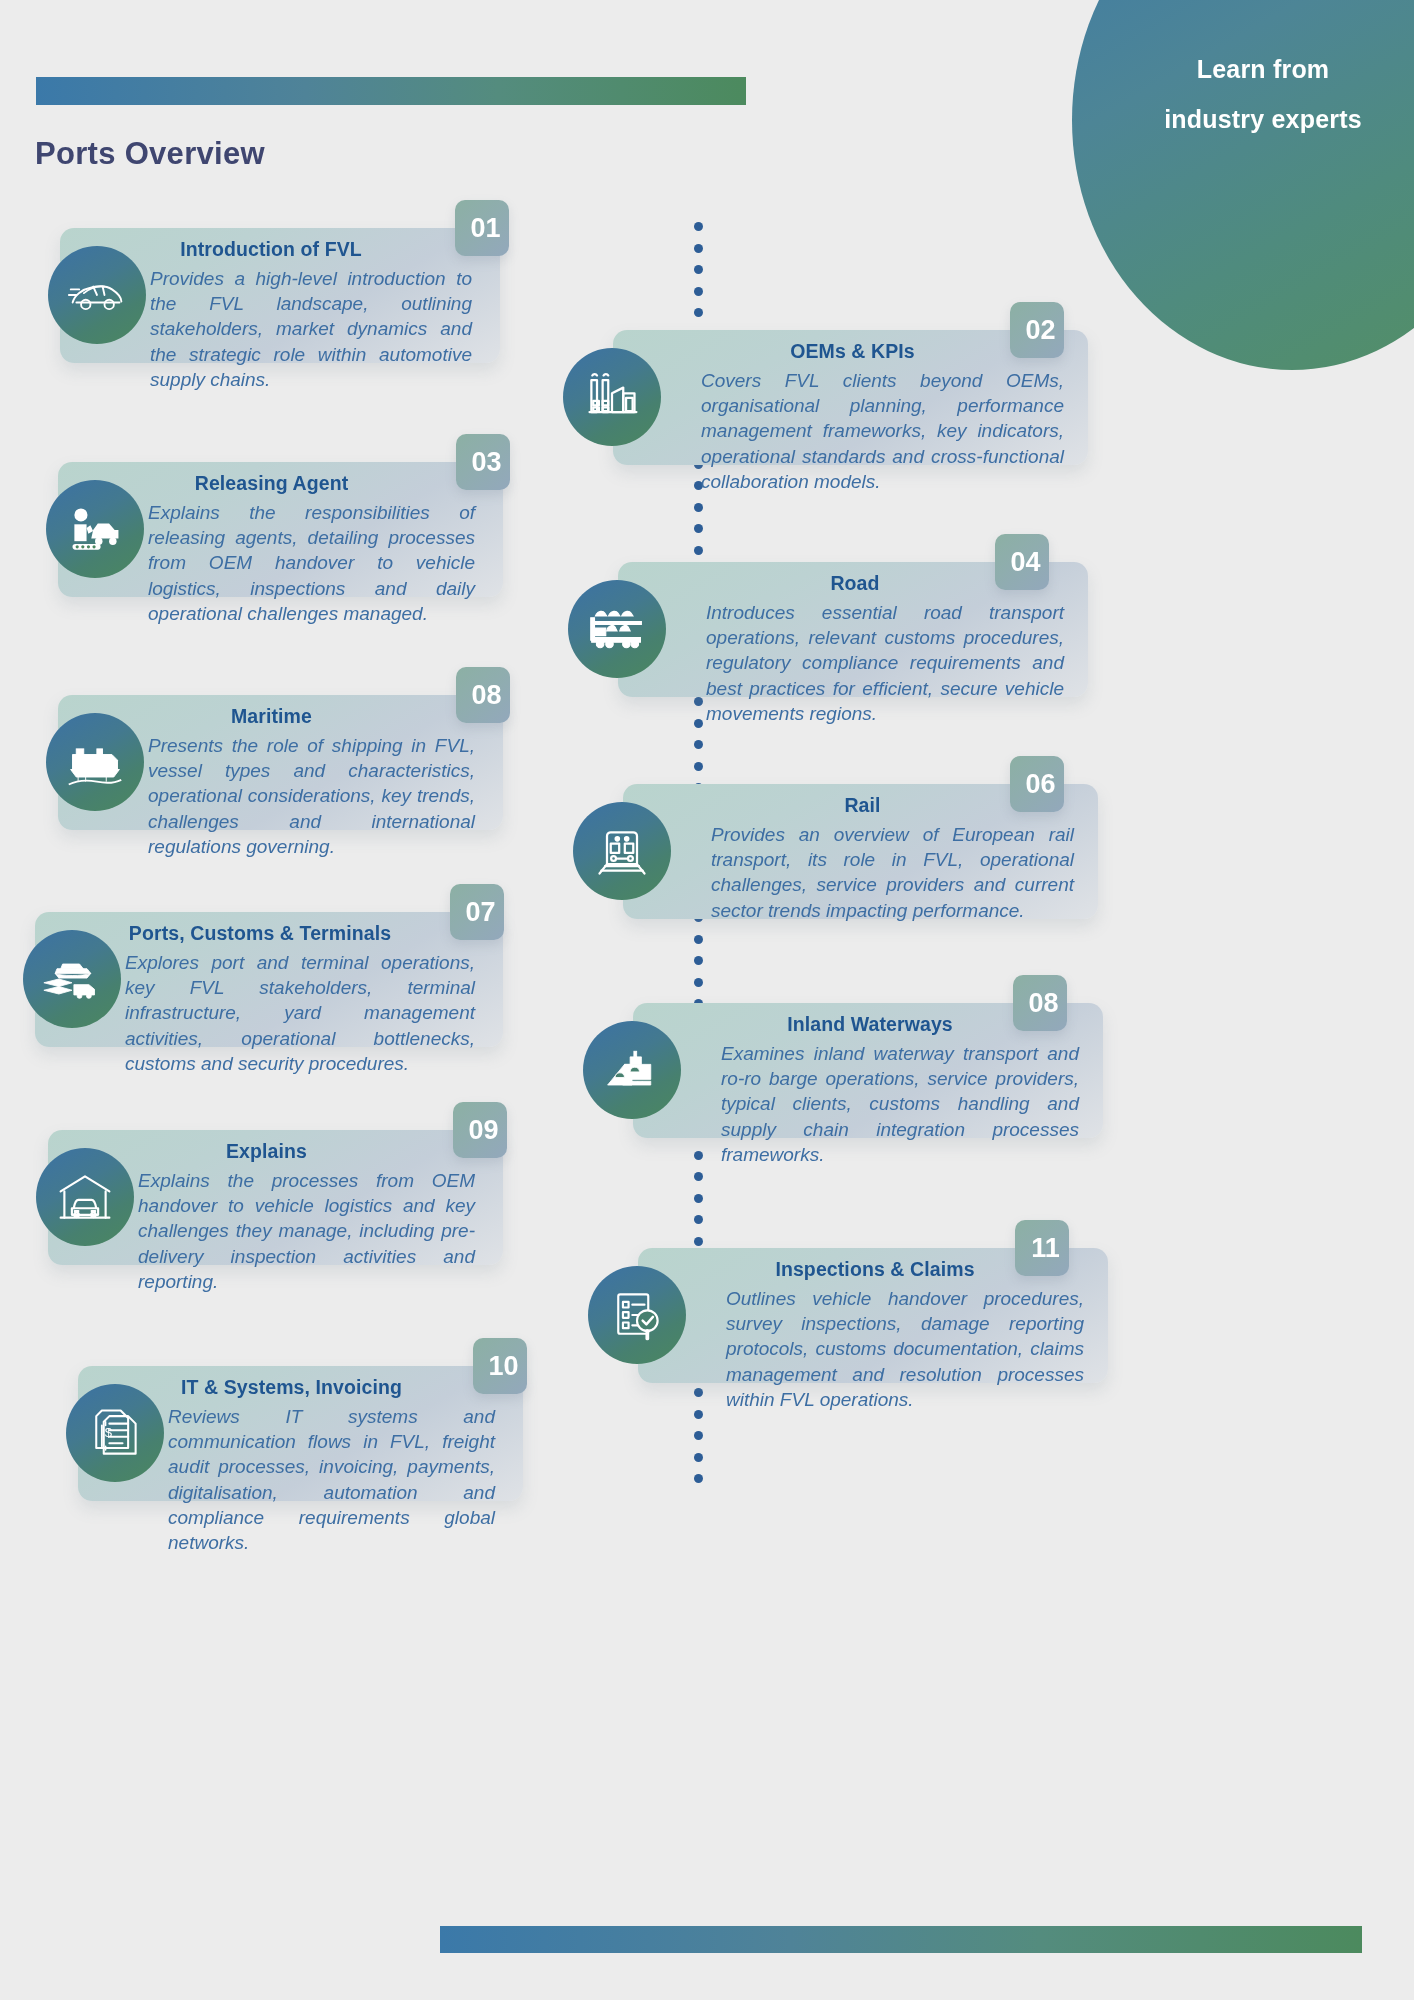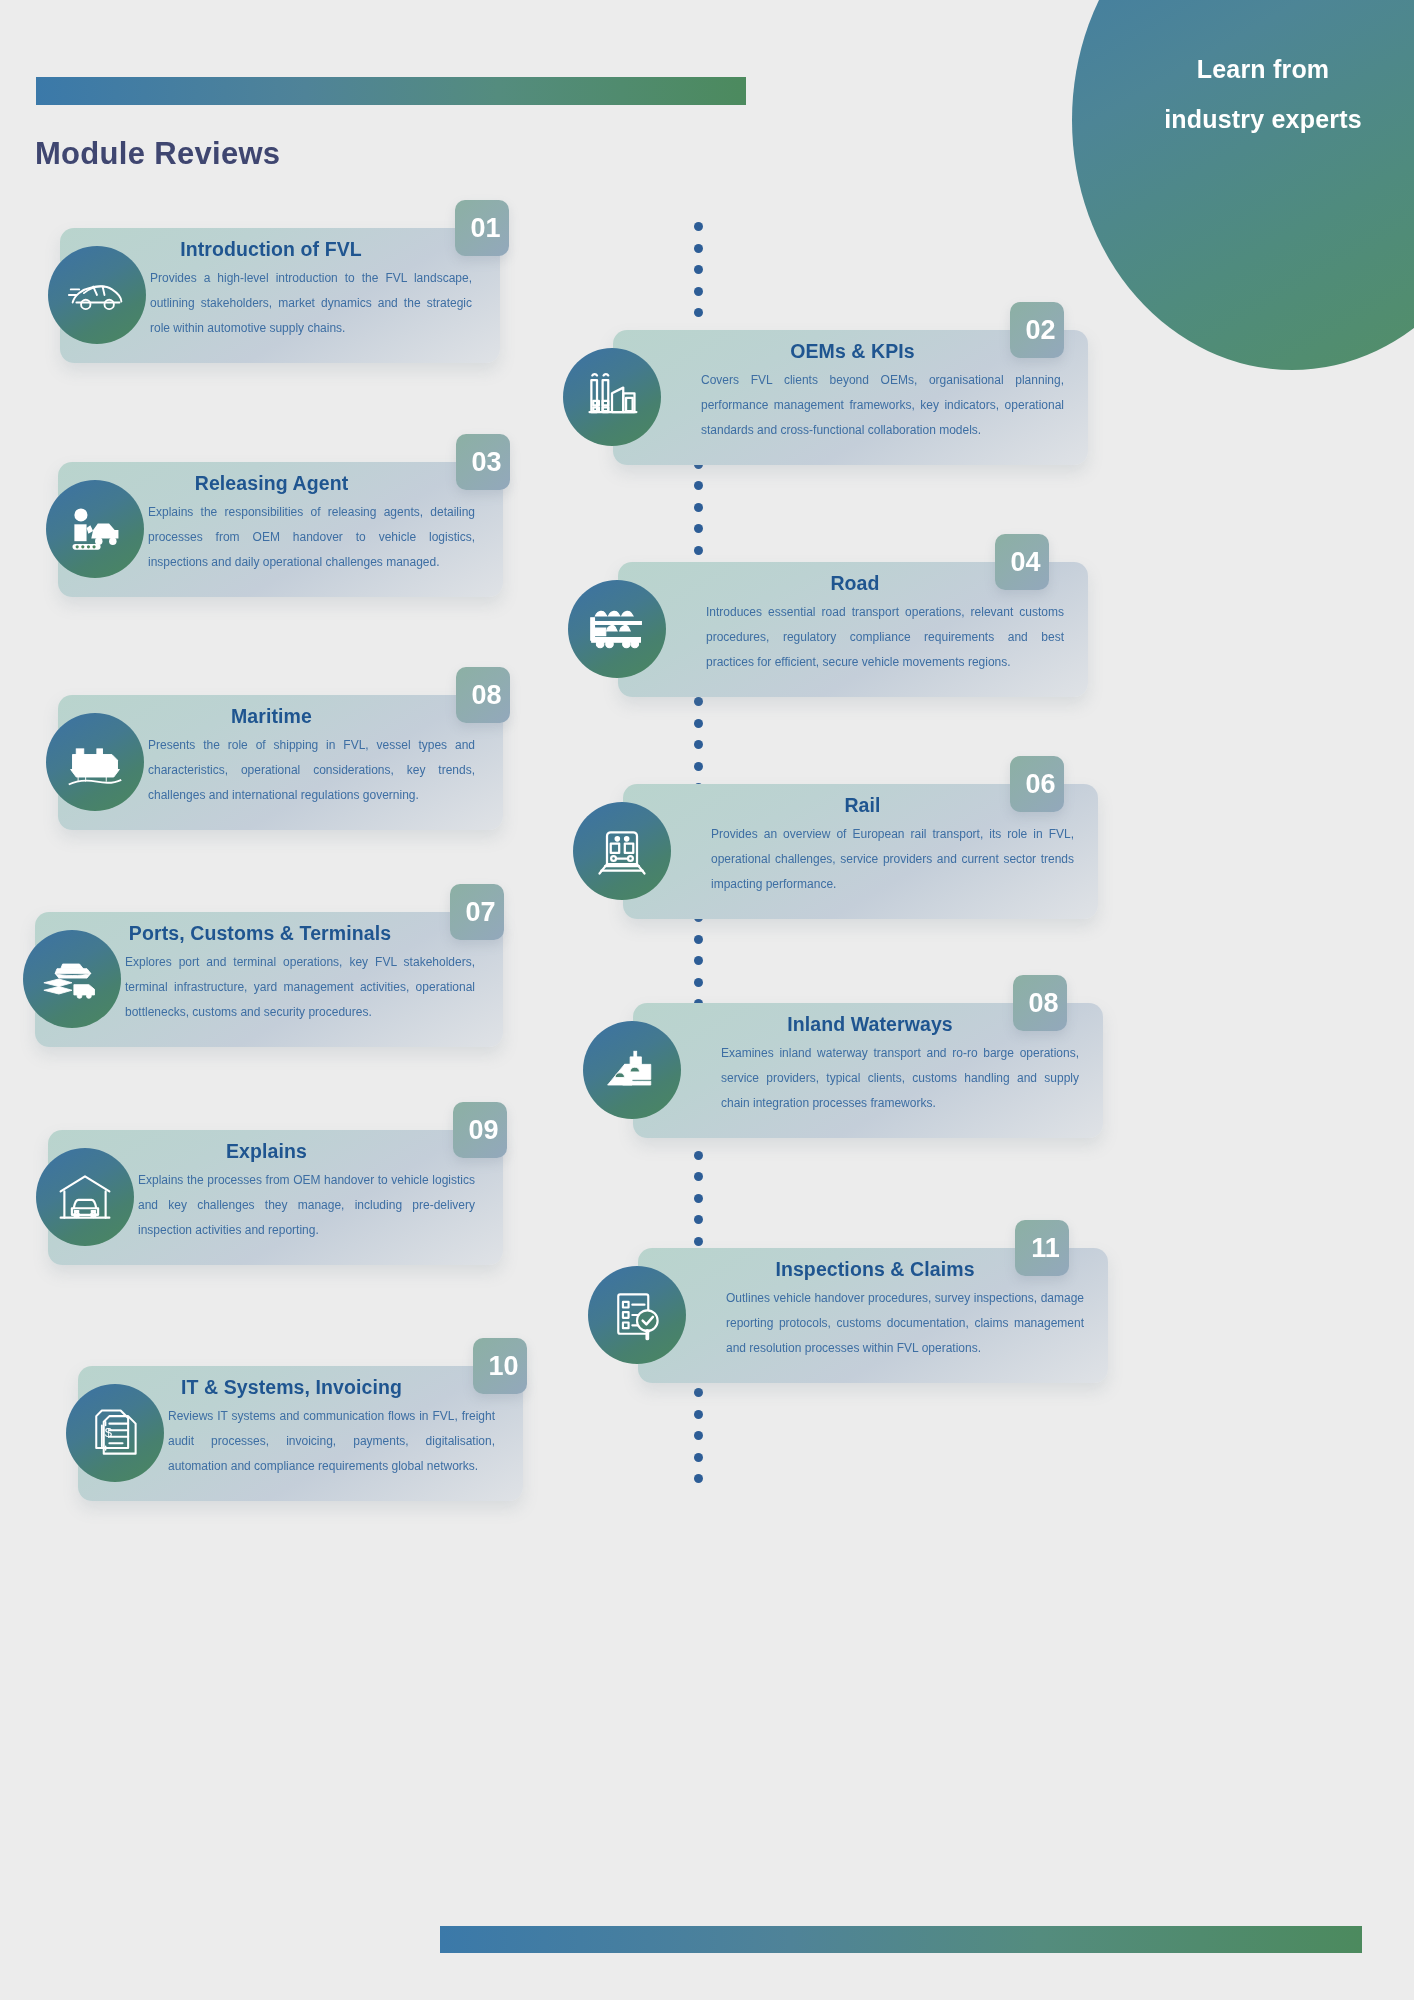--- a/index.html
+++ b/index.html
@@ -98,25 +98,26 @@
     font-weight:bold;
     color:#1f5590;
     letter-spacing:0.1px;
   }
   .card.left .card-title { padding-left:28px; padding-right:46px; }
   .card.right .card-title { padding-left:46px; padding-right:42px; }
 
   .card-desc {
     position:absolute;
     top:38px;
-    font-size:12px;
+    font-size:19px;
     line-height:25.2px;
     color:#3d6ea3;
     text-align:justify;
     text-align-last:left;
+    font-style:italic;
   }
   .card.left .card-desc  { left:90px; right:28px; }
   .card.right .card-desc { left:88px; right:24px; }
 
   .card-icon {
     position:absolute;
     top:18px;
     width:98px; height:98px;
     border-radius:50%;
     background:linear-gradient(150deg,#3c72a4 0%, #43798f 40%, #47806f 70%, #4b8760 100%);
@@ -170,21 +171,21 @@
 <body>
 
 <div id="top-bar"></div>
 
 <div id="blob"></div>
 <div id="blob-text">
   <span>Learn from</span>
   <span>industry experts</span>
 </div>
 
-<div id="page-title">Module Reviews</div>
+<div id="page-title">Ports Overview</div>
 
 <div id="spine">
     <i></i>
     <i></i>
     <i></i>
     <i></i>
     <i></i>
     <i></i>
     <i></i>
     <i></i>

